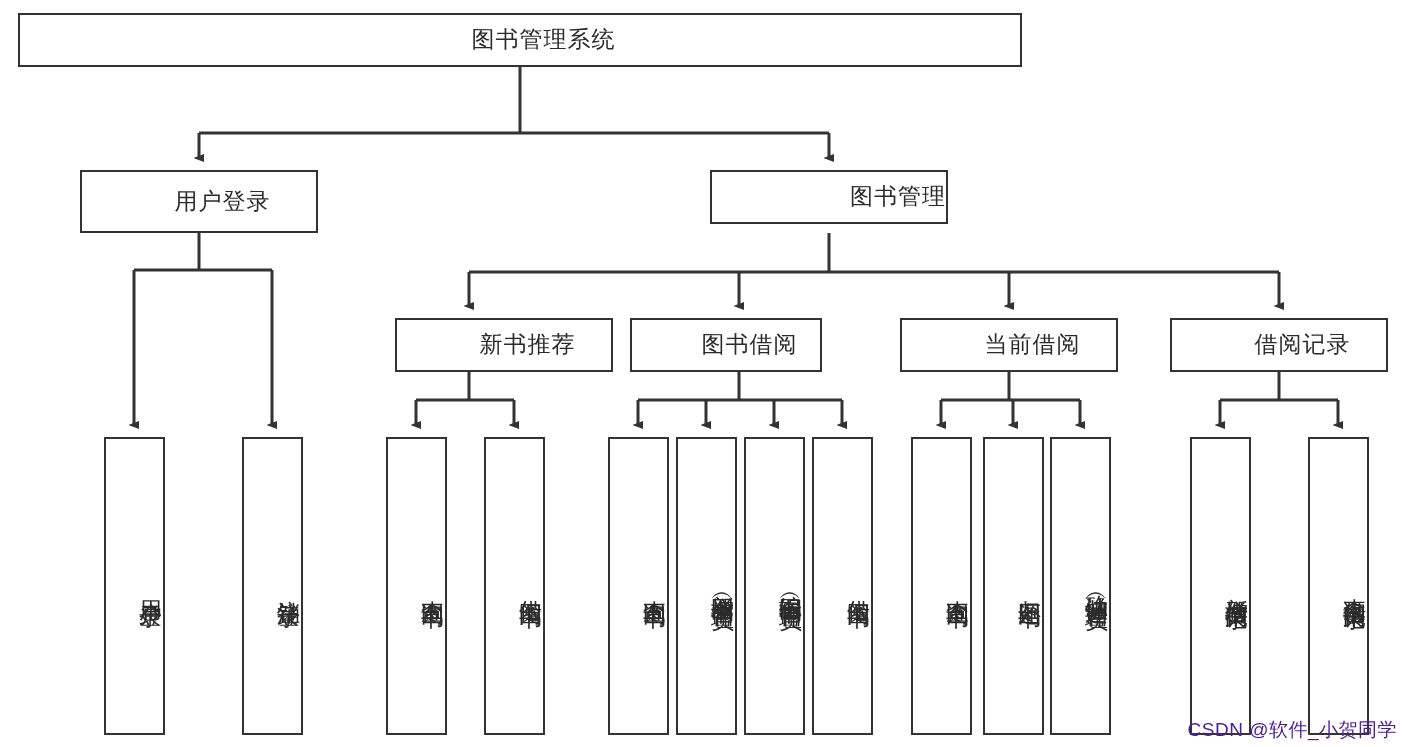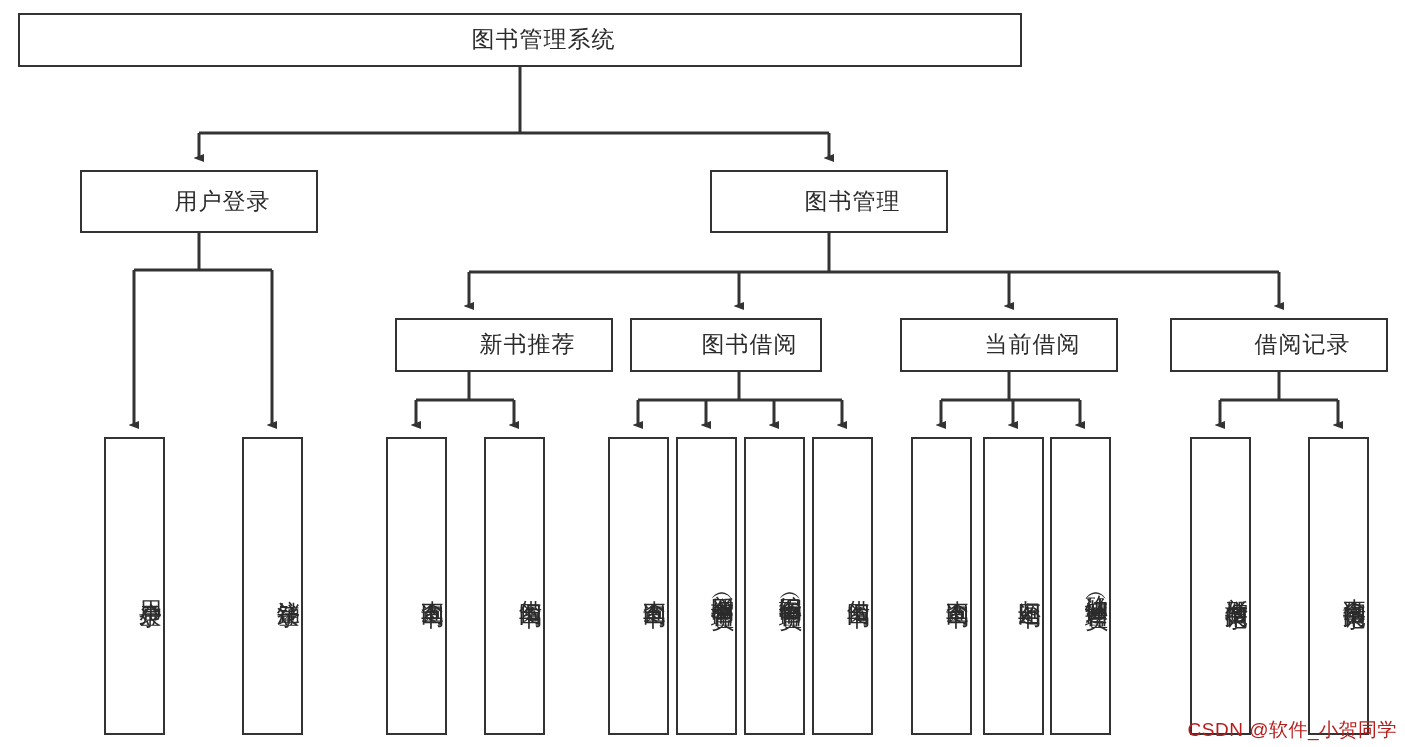--- a/index.html
+++ b/index.html
@@ -57,21 +57,21 @@
     align-items: flex-start;
   }
   .node-label {
     display: block;
   }
   .watermark {
     position: absolute;
     right: 8px;
     bottom: 4px;
     font-size: 19px;
-    color: #b91c1c;
+    color: #4c1d95;
     letter-spacing: 0.5px;
     white-space: nowrap;
   }
 </style>
 </head>
 <body>
 
 <div id="canvas">
   <svg id="edges" viewBox="0 0 1405 747">
     <defs>
@@ -123,21 +123,21 @@
     </g>
   </svg>
 
   <div class="node horiz" style="left: 18px; top: 13px; width: 1004px; height: 54px;">
     <span class="node-label">图书管理系统</span>
   </div>
 
   <div class="node horiz" style="left: 80px; top: 170px; width: 238px; height: 63px;">
     <span class="node-label">用户登录</span>
   </div>
-  <div class="node horiz" style="left: 710px; top: 170px; width: 238px; height: 63px;">
+  <div class="node horiz" style="left: 710px; top: 170px; width: 238px; height: 54px; justify-content: flex-end;">
     <span class="node-label">图书管理</span>
   </div>
 
   <div class="node horiz" style="left: 360px; top: 318px; width: 218px; height: 54px; margin-left: 35px;">
     <span class="node-label">新书推荐</span>
   </div>
   <div class="node horiz" style="left: 630px; top: 318px; width: 192px; height: 54px;">
     <span class="node-label">图书借阅</span>
   </div>
   <div class="node horiz" style="left: 900px; top: 318px; width: 218px; height: 54px;">

